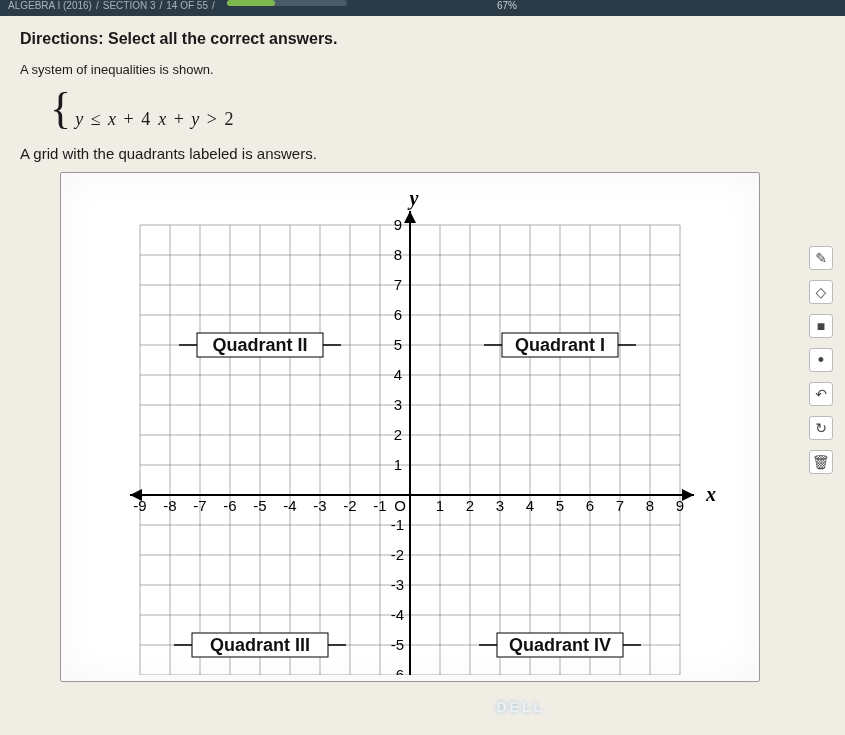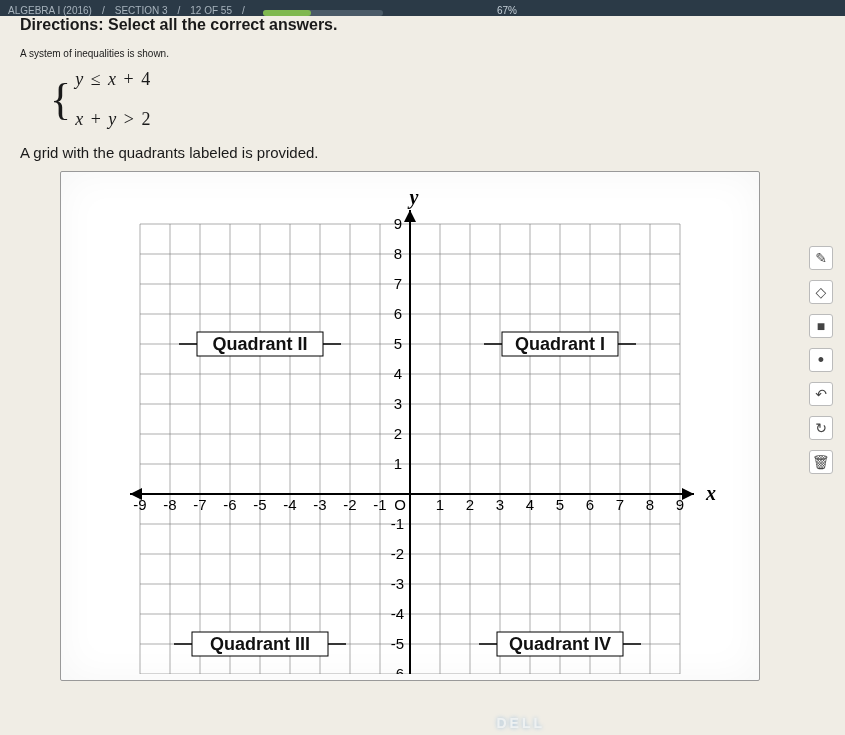--- a/index.html
+++ b/index.html
@@ -10,49 +10,49 @@
     height: 735px;
     overflow: hidden;
     position: relative;
   }
   .top-bar {
     height: 16px;
     background: #2b3a47;
     color: #c5d0d9;
     font-size: 10px;
     display: flex;
-    align-items: flex-end;
+    align-items: flex-start;
     padding: 0 8px;
-    gap: 10px;
+    gap: 4px;
   }
   .top-bar .crumb { opacity: .8; }
   .top-bar .progress { flex: 0 0 120px; height: 6px; background: #4a5a67; border-radius: 3px; margin-left: 8px; position: relative; }
   .top-bar .progress::after { content:""; position:absolute; left:0; top:0; bottom:0; width:40%; background:#7fb84f; border-radius:3px; }
   .top-bar .pct { margin-left: auto; margin-right: 320px; }
 
   .content {
-    padding: 0 20px 0 20px;
+    padding: 14px 20px 0 20px;
     color: #1a1a1a;
   }
   .directions { font-weight: bold; font-size: 16px; margin-bottom: 14px; }
-  .prompt { font-size: 10px; margin-bottom: 10px; }
+  .prompt { font-size: 13px; margin-bottom: 10px; }
   .system {
     margin: 8px 0 14px 30px;
     font-family: "Cambria Math", "Times New Roman", serif;
     font-size: 18px;
     display: flex;
     align-items: center;
   }
   .brace {
     font-size: 44px;
     line-height: 1;
     margin-right: 4px;
     font-weight: 300;
   }
-  .eqs { display: flex; flex-direction: column; gap: 19px; }
+  .eqs { display: flex; flex-direction: row; gap: 8px; margin-top: 20px; }
   .eqs span { font-style: italic; }
   .eqs .op { font-style: normal; margin: 0 3px; }
   .gridnote { font-size: 15px; margin-bottom: 10px; }
 
   .graph-frame {
     margin: 0 0 0 40px;
     background: #fff;
     border: 1px solid #999;
     border-radius: 2px;
     padding: 22px 10px 0 10px;
@@ -82,39 +82,39 @@
     background: #fff;
     border: 1px solid #bbb;
     border-radius: 3px;
     display: flex; align-items: center; justify-content: center;
     font-size: 14px; color: #444;
     cursor: pointer;
   }
   .tool-rail .btn.small-dot { font-size: 18px; line-height: 0; }
   .brand {
     position: absolute;
-    bottom: 4px;
+    bottom: 20px;
     right: 300px;
     color: #eef4fa;
     font-weight: bold;
     letter-spacing: 3px;
     text-shadow: 0 0 4px #6aa0d6;
     font-size: 14px;
     opacity: .6;
   }
 </style>
 </head>
 <body>
 
 <div class="top-bar">
   <span class="crumb">ALGEBRA I (2016)</span>
   <span class="crumb">/</span>
   <span class="crumb">SECTION 3</span>
   <span class="crumb">/</span>
-  <span class="crumb">12 OF 55</span>
+  <span class="crumb">14 OF 55</span>
   <span class="crumb">/</span>
   <span class="progress"></span>
   <span class="pct">67%</span>
 </div>
 
 <div class="content">
   <div class="directions">Directions: Select all the correct answers.</div>
   <div class="prompt">A system of inequalities is shown.</div>
 
   <div class="system">
@@ -130,21 +130,21 @@
       <div>
         <span>x</span>
         <span class="op">+</span>
         <span>y</span>
         <span class="op">&gt;</span>
         <span style="font-style:normal">2</span>
       </div>
     </div>
   </div>
 
-  <div class="gridnote">A grid with the quadrants labeled is provided.</div>
+  <div class="gridnote">A grid with the quadrants labeled is answers.</div>
 
   <div class="graph-frame">
     <svg class="grid" id="grid-svg" width="660" height="480">
         <line x1="60" y1="30" x2="60" y2="480" stroke="#777" stroke-width="0.6"></line>
         <line x1="90" y1="30" x2="90" y2="480" stroke="#777" stroke-width="0.6"></line>
         <line x1="120" y1="30" x2="120" y2="480" stroke="#777" stroke-width="0.6"></line>
         <line x1="150" y1="30" x2="150" y2="480" stroke="#777" stroke-width="0.6"></line>
         <line x1="180" y1="30" x2="180" y2="480" stroke="#777" stroke-width="0.6"></line>
         <line x1="210" y1="30" x2="210" y2="480" stroke="#777" stroke-width="0.6"></line>
         <line x1="240" y1="30" x2="240" y2="480" stroke="#777" stroke-width="0.6"></line>

